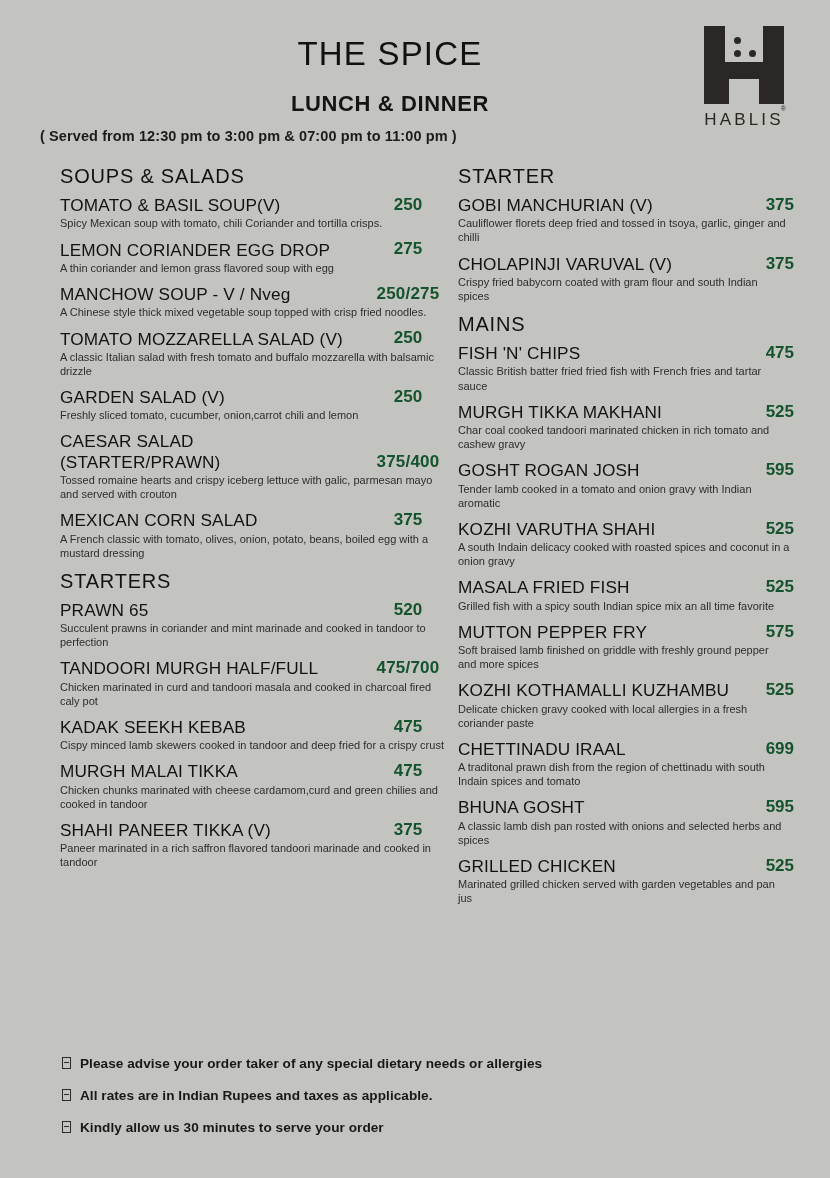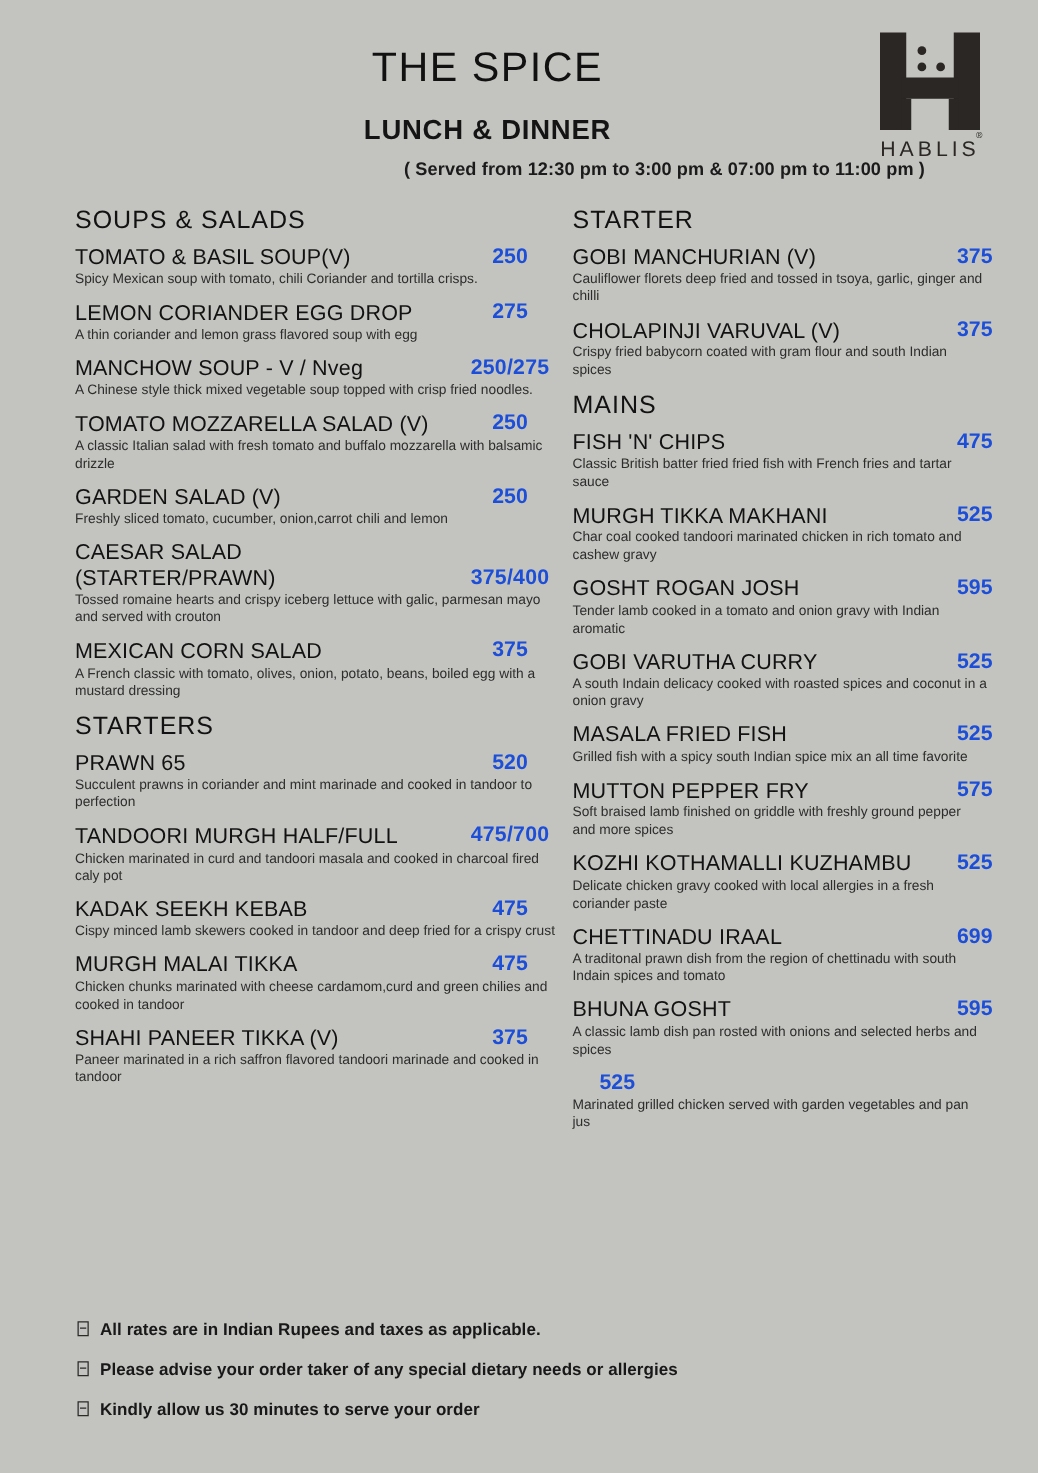--- a/index.html
+++ b/index.html
@@ -55,21 +55,21 @@
     font-weight: 700;
     letter-spacing: 0.6px;
     color: #141414;
     line-height: 1.1;
   }
   .serving-hours {
     position: absolute;
     left: 40px;
     top: 128px;
     width: 700px;
-    text-align: right;
+    text-align: left;
     font-size: 14.5px;
     font-weight: 600;
     letter-spacing: 0.1px;
     color: #1b1b1b;
   }
 
   
   .logo {
     position: absolute;
     right: 38px;
@@ -178,21 +178,21 @@
     font-weight: 400;
     letter-spacing: 0.15px;
     color: #121212;
     line-height: 1.18;
     flex: 1 1 auto;
     padding-right: 8px;
   }
   .item-price {
     font-size: 17px;
     font-weight: 700;
-    color: #1d4ed8;
+    color: #14532d;
     line-height: 1.2;
     white-space: nowrap;
     flex: 0 0 auto;
   }
   .col-left .item-price {
     width: 96px;
     text-align: center;
   }
   .col-right .item-price {
     width: 50px;
@@ -398,21 +398,21 @@
       </div>
       <div class="item">
         <div class="item-head">
           <div class="item-name">GOSHT ROGAN JOSH</div>
           <div class="item-price">595</div>
         </div>
         <div class="item-desc">Tender lamb cooked in a tomato and onion gravy with Indian aromatic</div>
       </div>
       <div class="item">
         <div class="item-head">
-          <div class="item-name">GOBI VARUTHA CURRY</div>
+          <div class="item-name">KOZHI VARUTHA SHAHI</div>
           <div class="item-price">525</div>
         </div>
         <div class="item-desc">A south Indain delicacy cooked with roasted spices and coconut in a onion gravy</div>
       </div>
       <div class="item">
         <div class="item-head">
           <div class="item-name">MASALA FRIED FISH</div>
           <div class="item-price">525</div>
         </div>
         <div class="item-desc">Grilled fish with a spicy south Indian spice mix an all time favorite</div>
@@ -440,34 +440,35 @@
       </div>
       <div class="item">
         <div class="item-head">
           <div class="item-name">BHUNA GOSHT</div>
           <div class="item-price">595</div>
         </div>
         <div class="item-desc">A classic lamb dish pan rosted with onions and selected herbs and spices</div>
       </div>
       <div class="item">
         <div class="item-head">
+          <div class="item-name">GRILLED CHICKEN</div>
           <div class="item-price">525</div>
         </div>
         <div class="item-desc">Marinated grilled chicken served with garden vegetables and pan jus</div>
       </div>
     </div>
 
   <div class="notes" id="notes">
       <div class="note">
         <span class="note-bullet"></span>
-        <span class="note-text">All rates are in Indian Rupees and taxes as applicable.</span>
+        <span class="note-text">Please advise your order taker of any special dietary needs or allergies</span>
       </div>
       <div class="note">
         <span class="note-bullet"></span>
-        <span class="note-text">Please advise your order taker of any special dietary needs or allergies</span>
+        <span class="note-text">All rates are in Indian Rupees and taxes as applicable.</span>
       </div>
       <div class="note">
         <span class="note-bullet"></span>
         <span class="note-text">Kindly allow us 30 minutes to serve your order</span>
       </div>
     </div>
 
 </div>
 
 </body></html>

